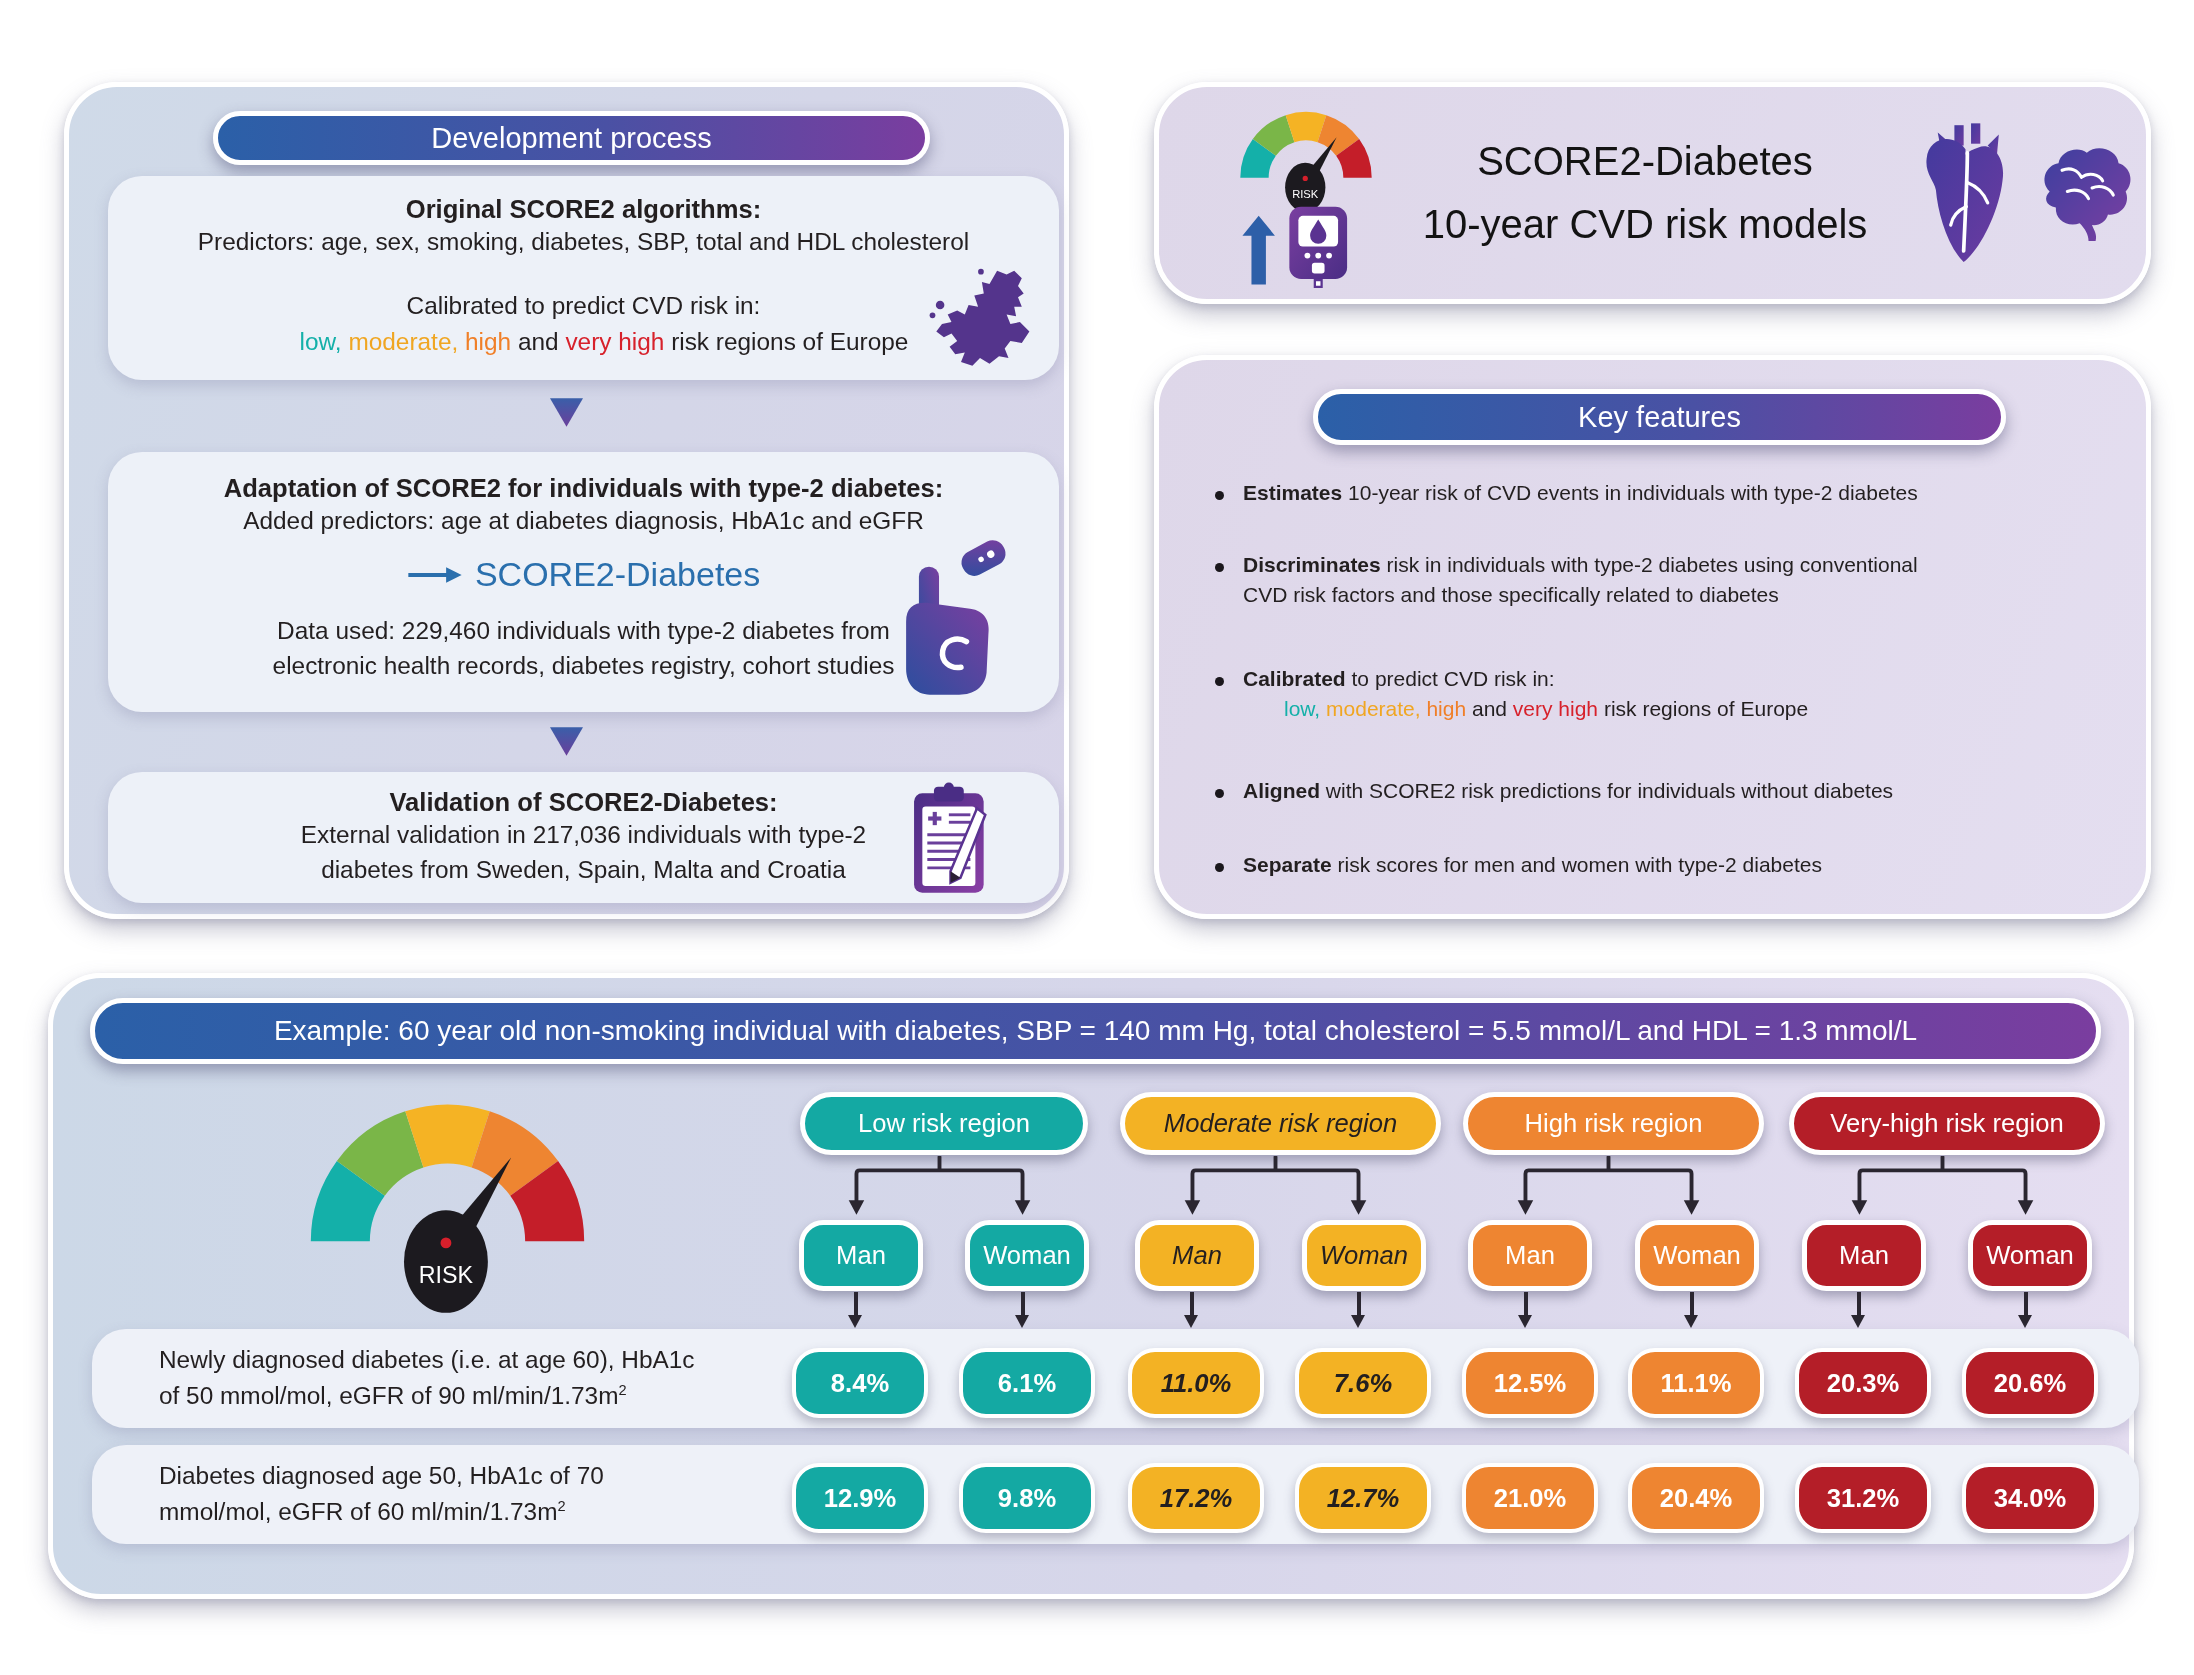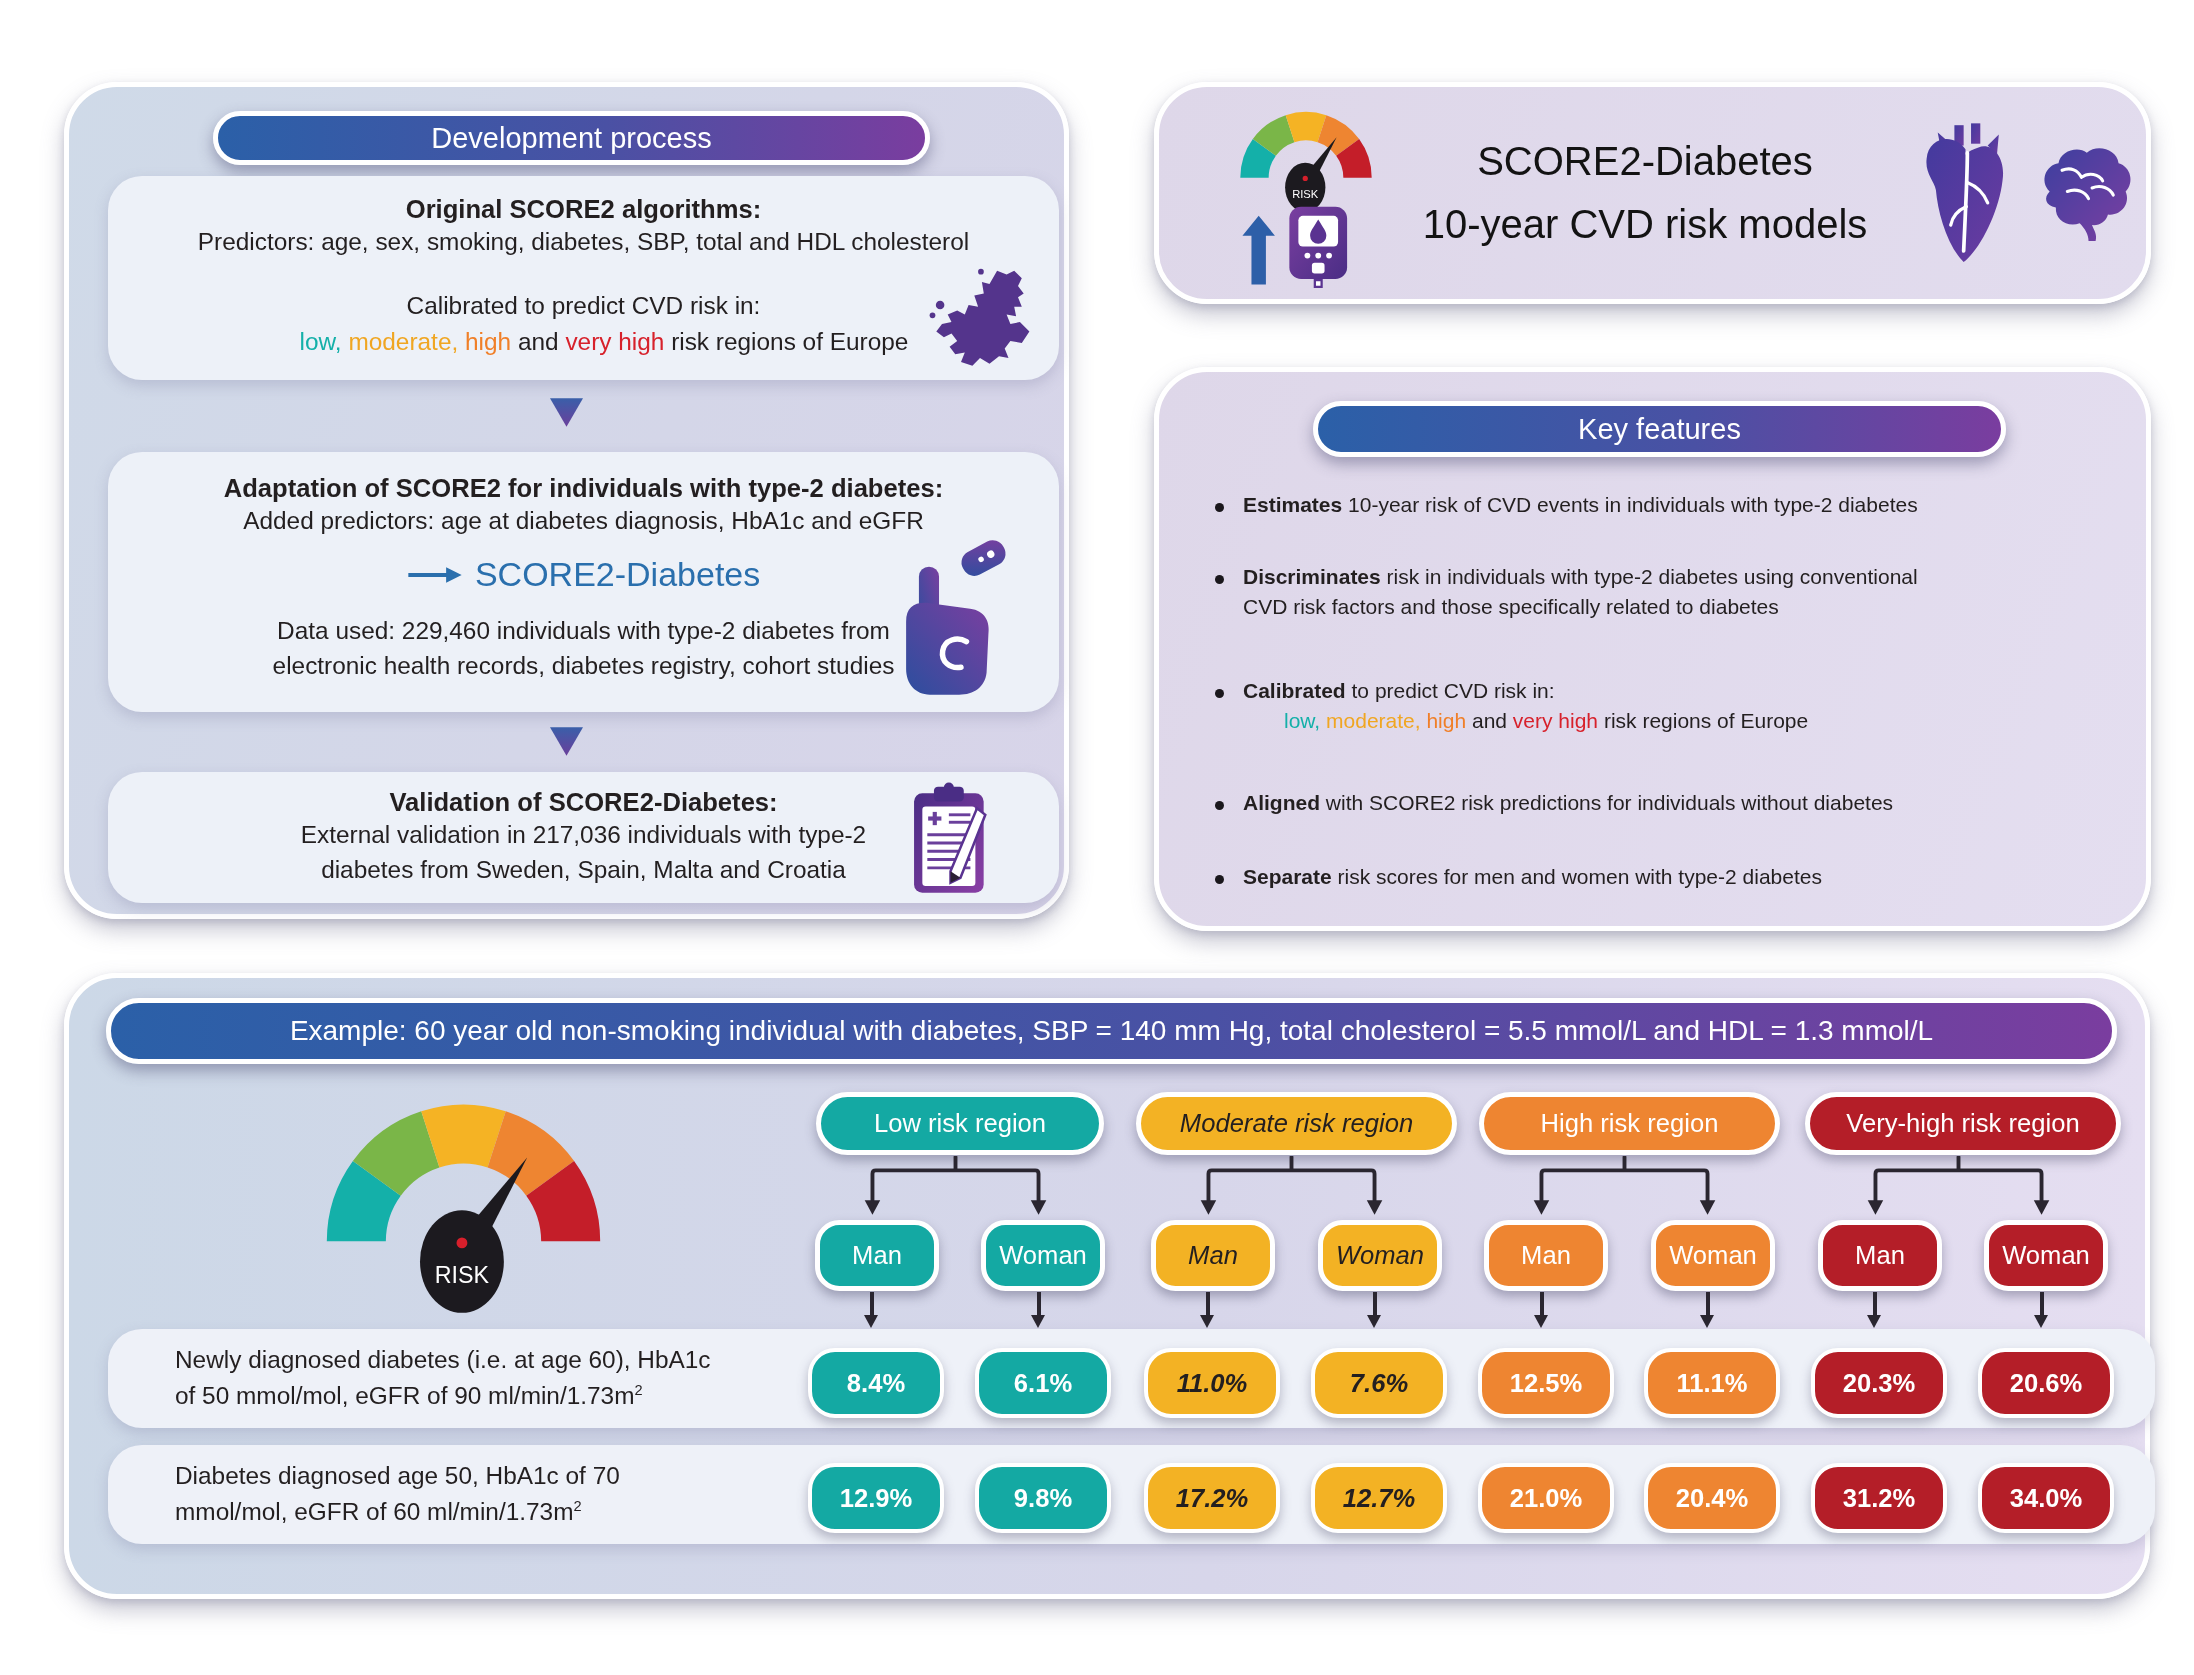--- a/index.html
+++ b/index.html
@@ -4,23 +4,23 @@
 <style>
   html,body{margin:0;padding:0;background:#fff;}
   .canvas{position:relative;width:2194px;height:1675px;background:#ffffff;
     font-family:"Liberation Sans", sans-serif;color:#231f20;overflow:hidden;}
   .panel{position:absolute;border:5.6px solid #fff;border-radius:53px;
     box-shadow:0 11px 22px rgba(110,110,140,.38),0 3.3px 7.8px rgba(110,110,140,.22);}
   .dev-panel{left:64px;top:82px;width:995px;height:827px;
     background:linear-gradient(115deg,#cfdae8 0%,#d4d6e8 55%,#d8d4e9 100%);}
   .title-panel{left:1154px;top:82px;width:987px;height:212px;
     background:linear-gradient(110deg,#ded7e9 0%,#e2dcee 100%);}
-  .kf-panel{left:1154px;top:367px;width:987px;height:554px;
+  .kf-panel{left:1154px;top:355px;width:987px;height:554px;
     background:linear-gradient(110deg,#ded7e9 0%,#e4def0 100%);}
-  .example-panel{left:64px;top:973px;width:2076px;height:616px;
+  .example-panel{left:48px;top:973px;width:2076px;height:616px;
     background:linear-gradient(90deg,#ccd8e7 0%,#d7d6ea 55%,#e5def1 100%);}
   .pill-header{position:absolute;border:5px solid #fff;border-radius:39px;
     background:linear-gradient(90deg,#2b60a8 0%,#4a51a4 55%,#7a3d9f 100%);
     color:#fff;display:flex;align-items:center;justify-content:center;
     font-size:29px;box-shadow:0 6.7px 14.4px rgba(70,70,110,.45);white-space:nowrap;}
   .inner-box{position:absolute;left:39px;width:951px;background:#edf1f8;border-radius:34px;
     box-shadow:0 5.6px 13.3px rgba(110,110,150,.25);text-align:center;}
   .bx-title{font-weight:bold;font-size:25.6px;}
   .bx-line{font-size:24.4px;line-height:1.45;}
   .score-row{display:flex;align-items:center;justify-content:center;gap:12.2px;}

